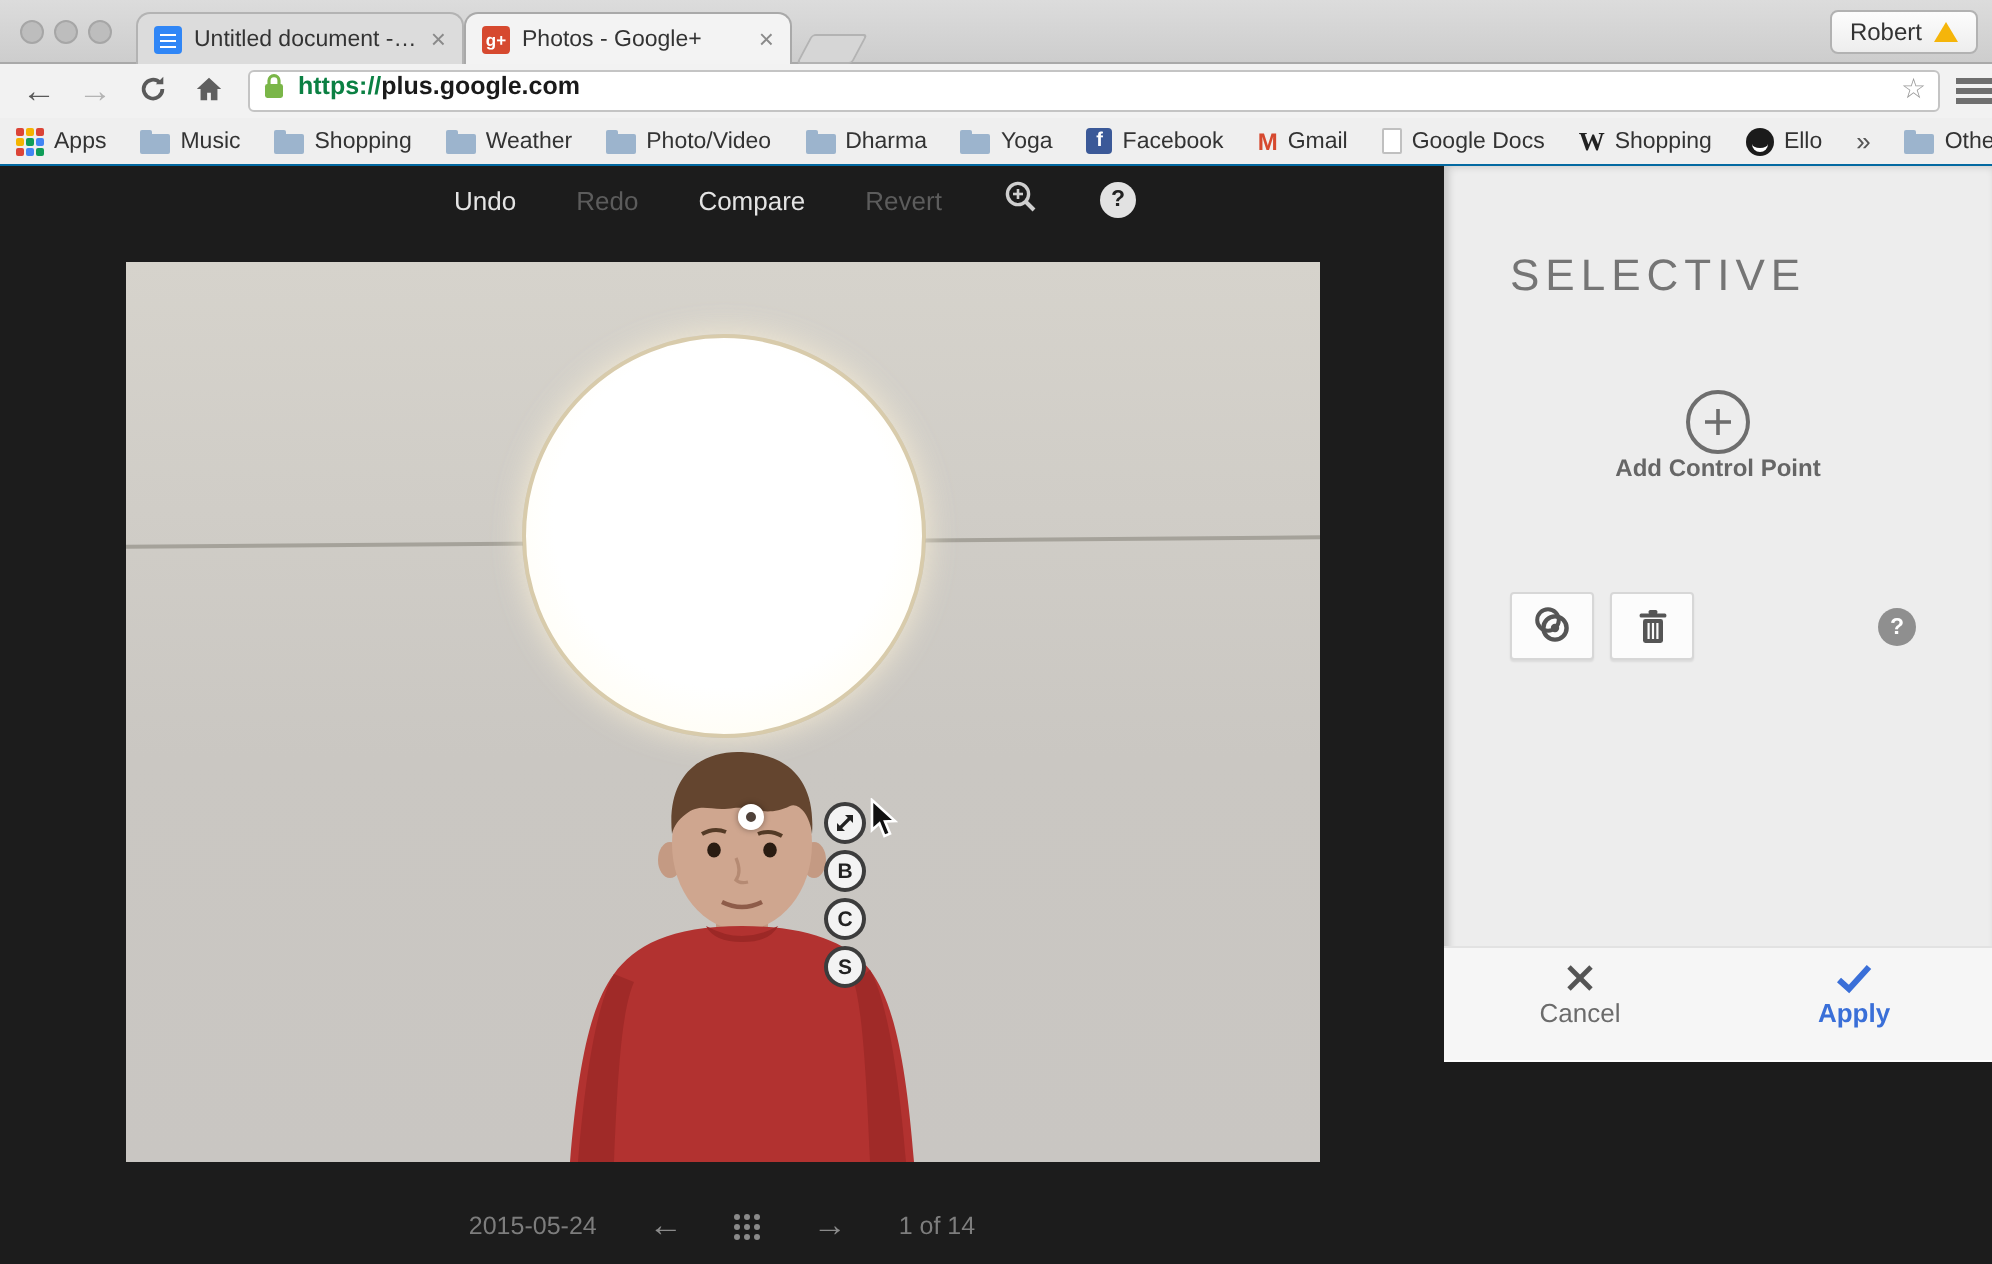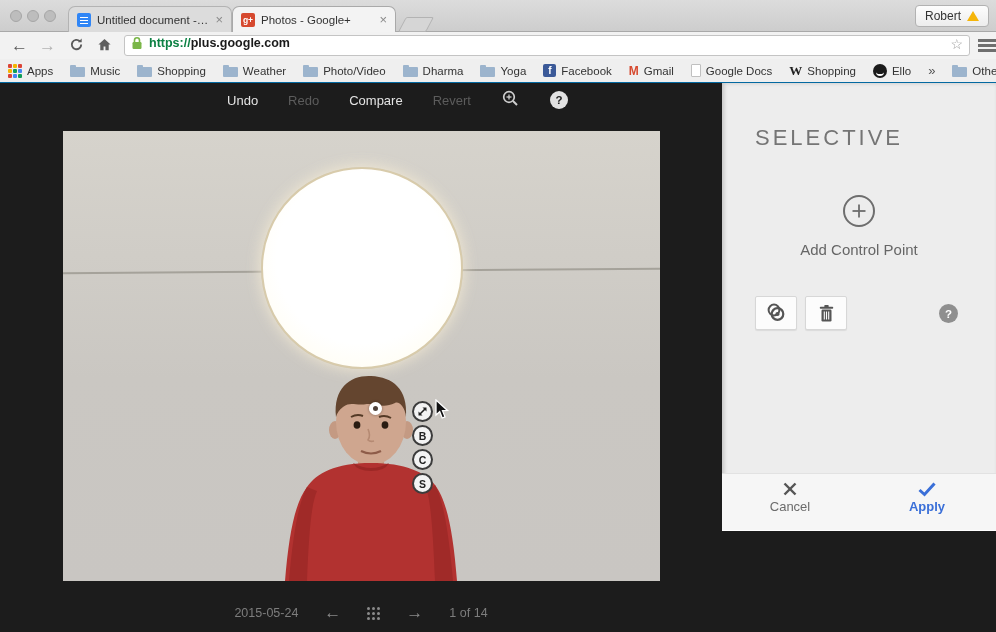--- a/index.html
+++ b/index.html
@@ -101,21 +101,21 @@
   .grid-dots { display:grid; grid-template-columns:repeat(3,3px); grid-auto-rows:3px; gap:2px; }
   .grid-dots i { background:#8a8a8a; border-radius:50%; }
 
   
   .panel { position:absolute; left:722px; top:0; width:274px; height:448px; background:#ededed;
     box-shadow:inset 2px 0 4px rgba(0,0,0,.18); }
   .panel-title { position:absolute; left:33px; top:42px; font-size:22px; color:#757575; letter-spacing:3px; }
   .add-cp { position:absolute; left:0; top:112px; width:274px; text-align:center; }
   .add-cp-circle { display:inline-flex; width:32px; height:32px; border-radius:50%;
     border:2px solid #6e6e6e; align-items:center; justify-content:center; }
-  .add-cp-label { margin-top:14px; font-size:15px; font-weight:normal; color:#666; }
+  .add-cp-label { font-size:12px; font-weight:bold; color:#666; }
   .tool-btn { position:absolute; top:213px; width:42px; height:34px; background:#fcfcfc;
     border:1px solid #d7d7d7; border-radius:2px; box-shadow:0 1px 1px rgba(0,0,0,.08);
     display:flex; align-items:center; justify-content:center; }
   .tb1 { left:33px; } .tb2 { left:83px; }
   .help-gray { position:absolute; left:217px; top:221px; width:19px; height:19px; border-radius:50%;
     background:#8f8f8f; color:#fff; font-size:11.5px; font-weight:bold;
     display:flex; align-items:center; justify-content:center; }
   .actions { position:absolute; left:0; bottom:0; width:274px; height:58px; background:#f6f6f6;
     border-top:1px solid #e2e2e2; box-shadow:0 -1px 0 #fff inset; }
   .action { position:absolute; top:7px; width:80px; display:flex; flex-direction:column;

